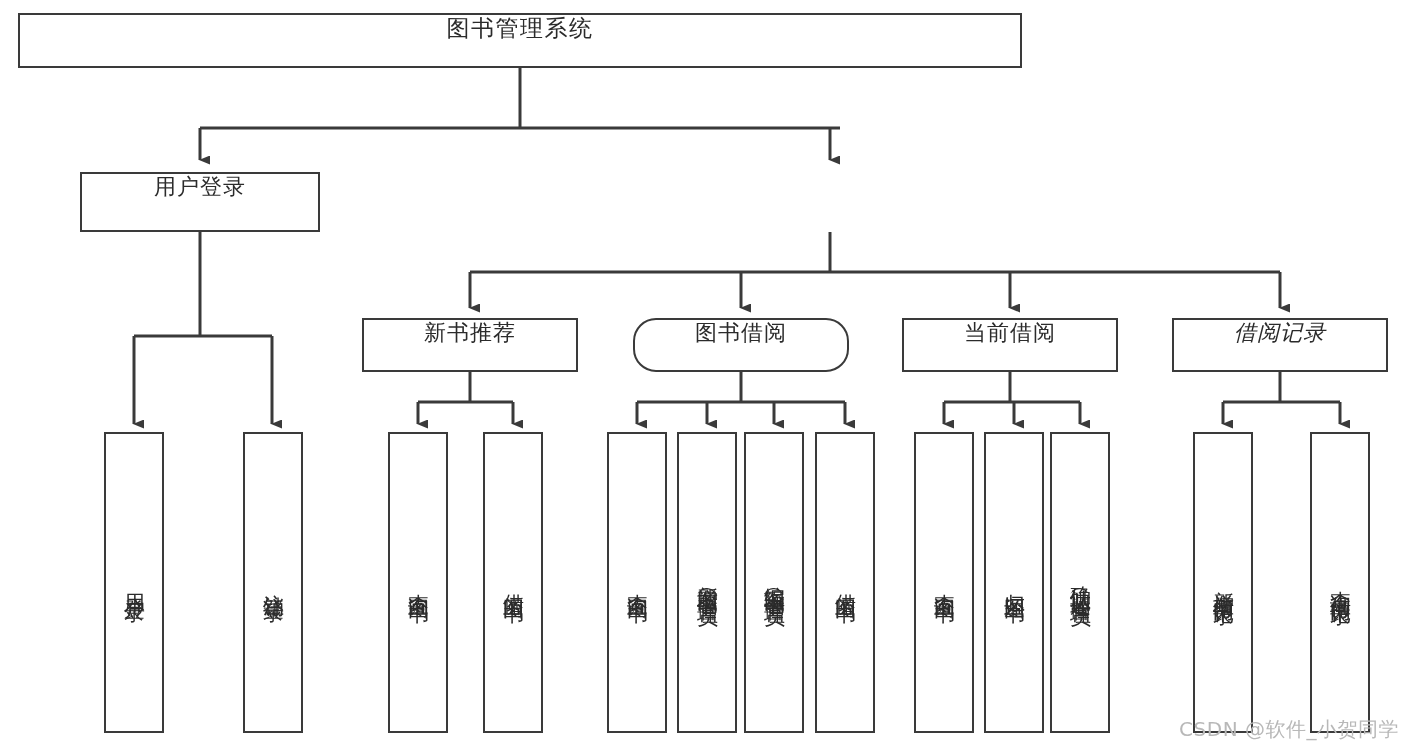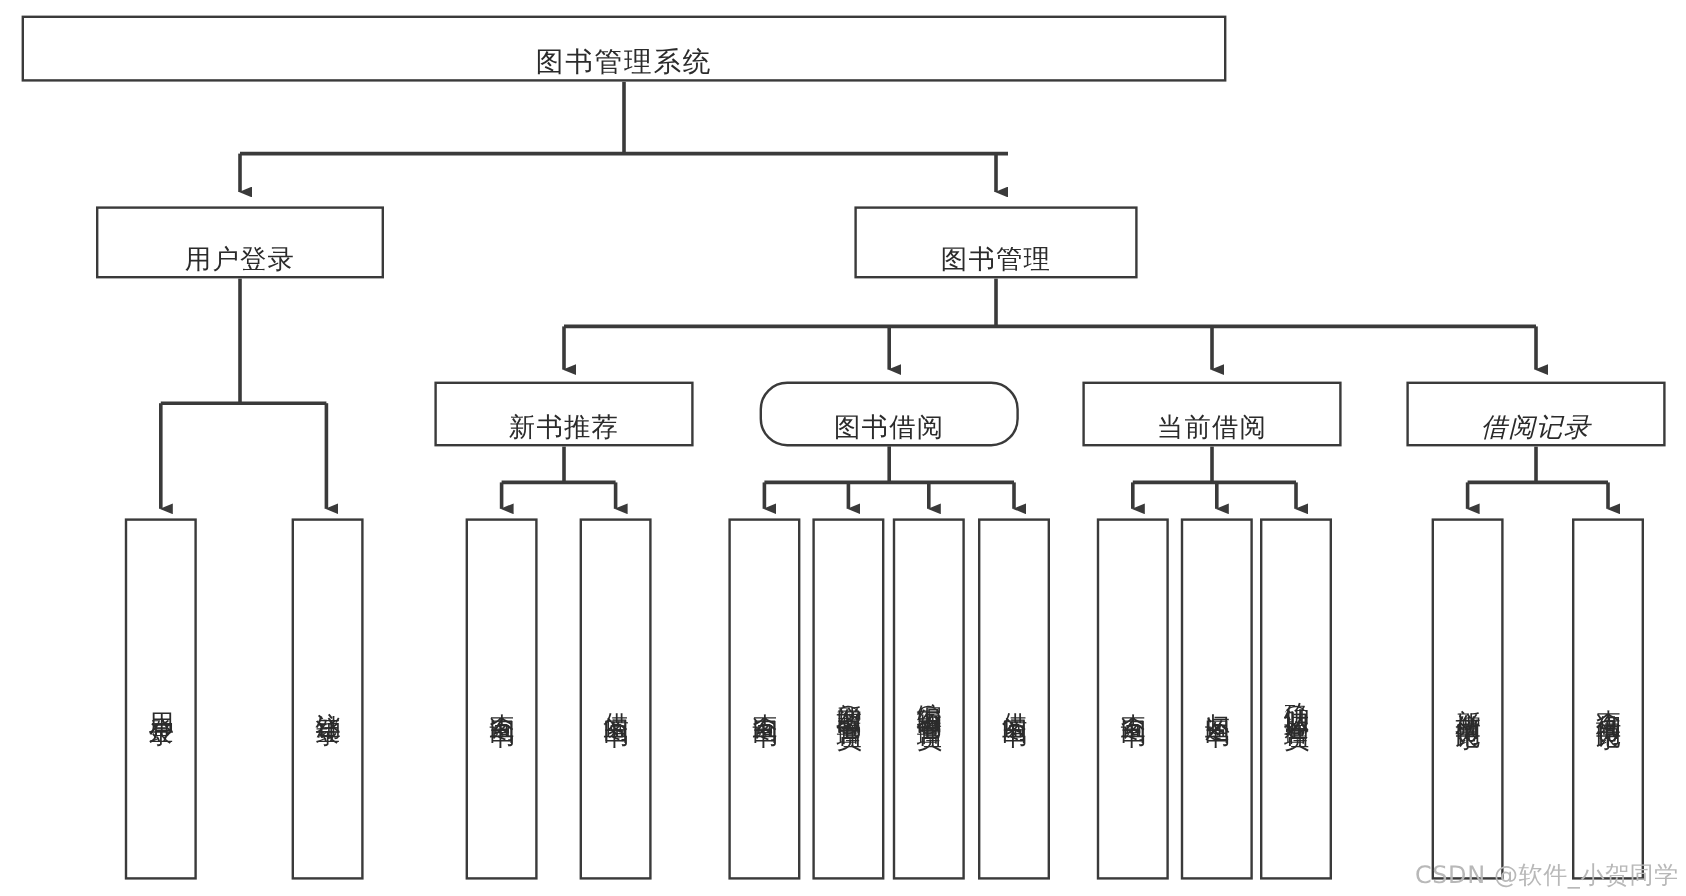--- a/index.html
+++ b/index.html
@@ -24,21 +24,21 @@
     top: 0;
     width: 1405px;
     height: 747px;
   }
   .node {
     position: absolute;
     box-sizing: border-box;
     background: #ffffff;
     border: 2px solid #3a3a3a;
     display: flex;
-    align-items: flex-end;
+    align-items: flex-start;
     justify-content: center;
     color: #2b2b2b;
     z-index: 2;
   }
   .node-label {
     display: block;
     text-align: center;
     line-height: 1.18;
     white-space: nowrap;
   }
@@ -133,23 +133,20 @@
   </svg>
 
   <div class="node h root" style="left:18px; top:13px; width:1004px; height:55px;">
     <span class="node-label">图书管理系统</span>
   </div>
 
   <div class="node h" style="left:80px; top:172px; width:240px; height:60px;">
     <span class="node-label">用户登录</span>
   </div>
 
-  <div class="node h" style="left:712px; top:172px; width:236px; height:60px;">
-    <span class="node-label">图书管理</span>
-  </div>
 
   <div class="node h" style="left:362px; top:318px; width:216px; height:54px;">
     <span class="node-label">新书推荐</span>
   </div>
 
   <div class="node h" style="left:633px; top:318px; width:216px; height:54px;border-radius:23px;">
     <span class="node-label">图书借阅</span>
   </div>
 
   <div class="node h" style="left:902px; top:318px; width:216px; height:54px;">

